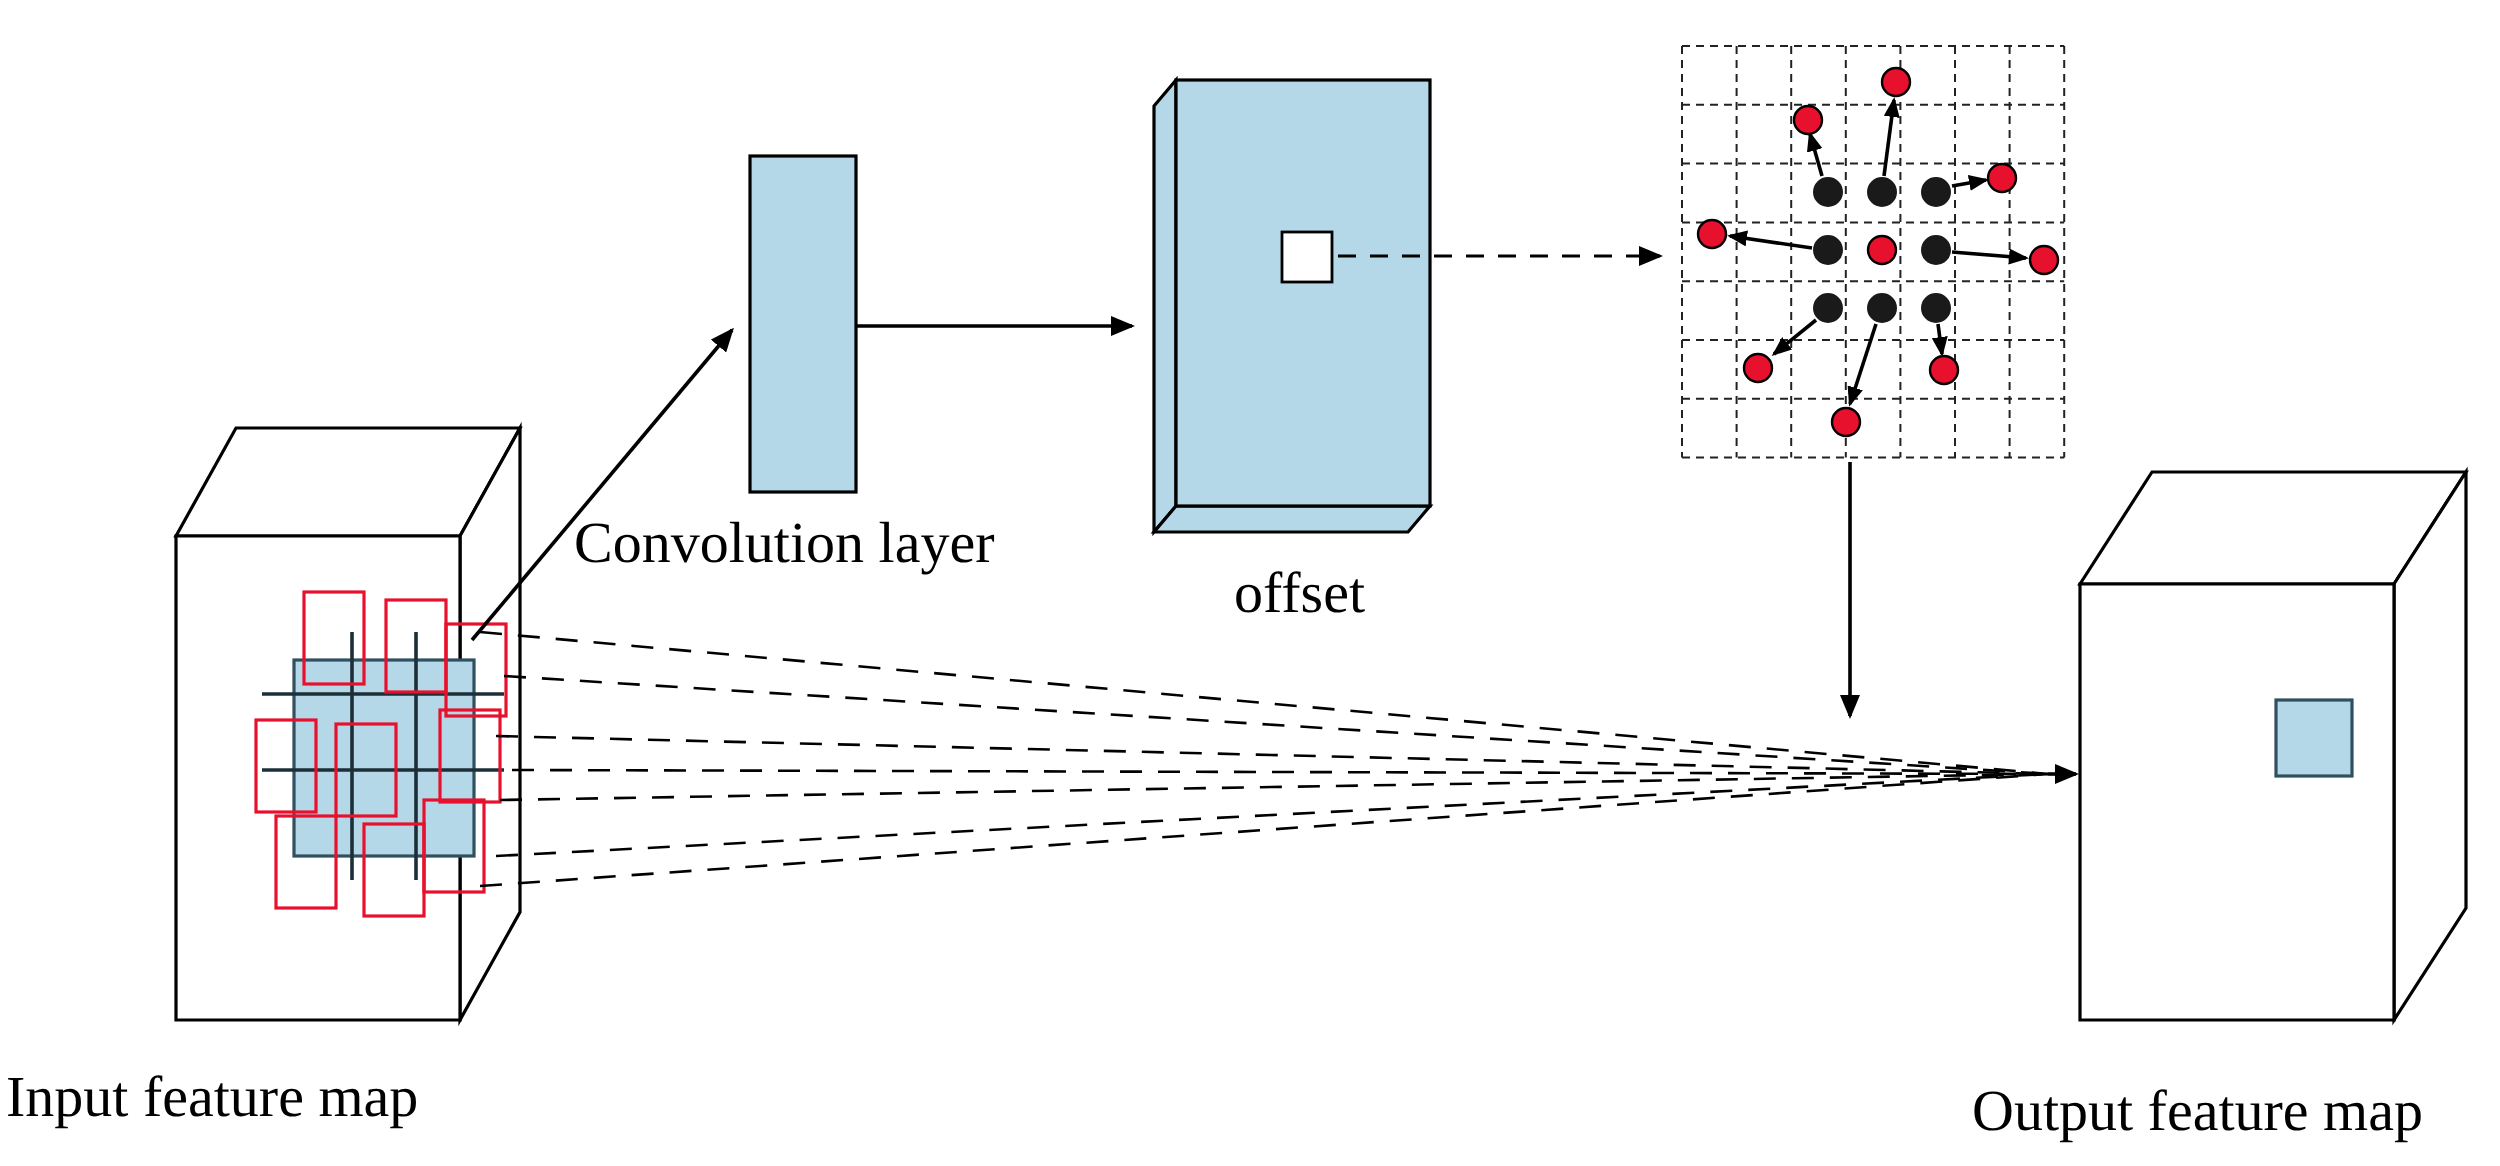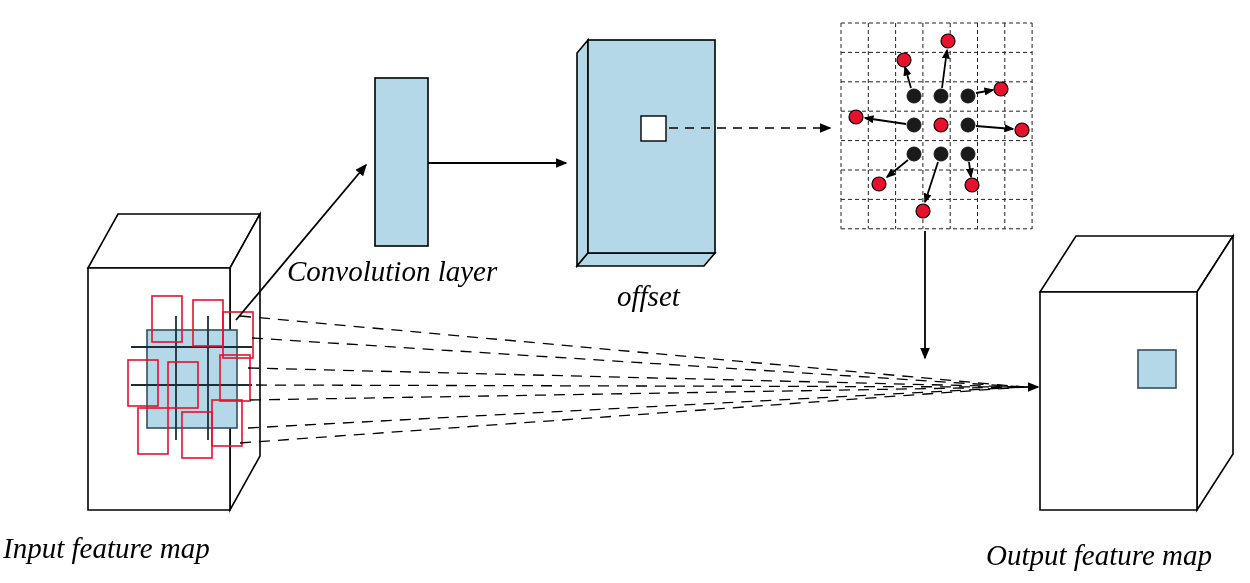--- a/index.html
+++ b/index.html
@@ -3,21 +3,20 @@
 <meta charset="utf-8">
 <style>
   html, body { margin: 0; padding: 0; background: #ffffff; }
   .canvas {
     position: relative;
     width: 1250px;
     height: 583px;
     background: #ffffff;
     font-family: "Liberation Serif", serif;
     overflow: hidden;
-    font-style: italic;
   }
   svg { display: block; }
   .slab        { fill: #ffffff; stroke: var(--line); stroke-width: 1.6; }
   .blue-fill   { fill: var(--blue); stroke: var(--line); stroke-width: 1.6; }
   .blue-panel  { fill: var(--blue); stroke: #31505f; stroke-width: 1.6; }
   .white-box   { fill: #ffffff; stroke: var(--line); stroke-width: 1.4; }
   .solid-arrow { stroke: var(--line); stroke-width: 1.8; fill: none; }
   .dashed-arrow{ stroke: var(--line); stroke-width: 1.6; fill: none; stroke-dasharray: 9 7; }
   .grid-line   { stroke: #222222; stroke-width: 1; stroke-dasharray: 4 3; fill: none; }
   .kernel-line { stroke: #1c2f38; stroke-width: 1.8; }

